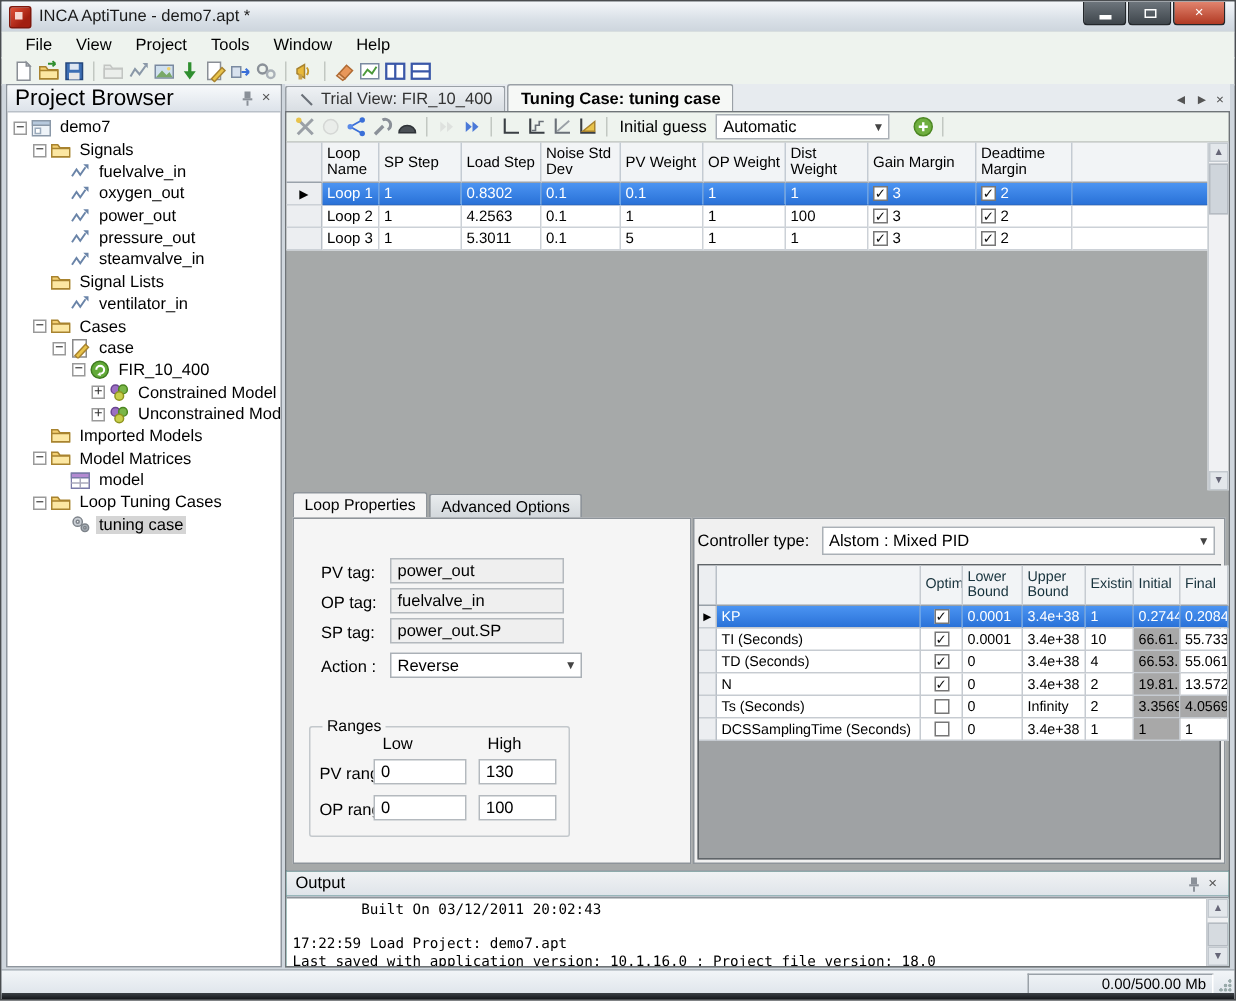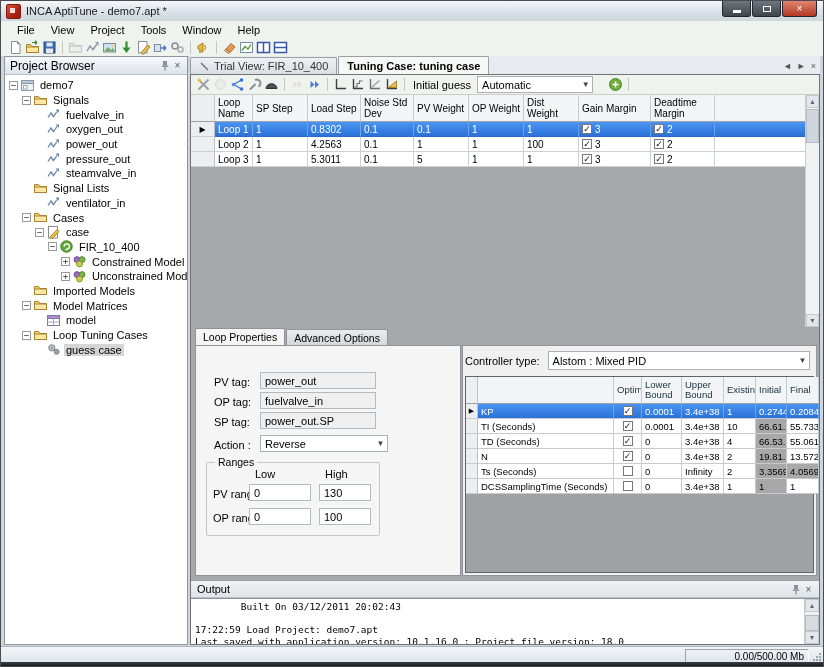--- a/index.html
+++ b/index.html
@@ -33,21 +33,21 @@
   .tbtn svg{display:block;}
   .tbtn.disabled{opacity:.45;filter:grayscale(1);}
   .tb-sep{width:1px;height:13px;background:#c2c8c2;margin:0 4px;}
   
   .main{position:absolute;left:0;top:55px;right:0;height:590px;background:#cfd6dd;}
   
   .pbrowser{position:absolute;left:3px;top:0;width:184px;height:589px;background:#fff;
     border:1px solid #8e959d;display:flex;flex-direction:column;box-sizing:border-box;}
   .pb-header{height:17px;background:linear-gradient(#f7f9fb,#dde3ea);border-bottom:1px solid #b9c0c8;
     display:flex;align-items:center;padding:0 3px 0 5px;}
-  .pb-title{flex:1;font-size:12px;}
+  .pb-title{flex:1;font-size:15px;}
   .mini-ico{width:13px;height:13px;display:flex;align-items:center;justify-content:center;color:#555;font-size:10px;}
   .pb-tree{flex:1;overflow:hidden;padding-top:3px;}
   .tree-row{height:14.7px;display:flex;align-items:center;white-space:nowrap;}
   .expander{width:9px;height:9px;box-sizing:border-box;border:1px solid #9a9a9a;background:#fff;
     font-size:9px;line-height:7px;text-align:center;color:#333;margin-right:3px;flex:none;font-family:"DejaVu Sans Mono",monospace;}
   .exp-spacer{width:12px;flex:none;}
   .tree-ico{width:14px;height:13px;margin-right:3px;flex:none;}
   .tree-label{font-size:11px;padding:0 2px;}
   .tree-row.selected .tree-label{background:#d5d5d5;}
   
@@ -439,21 +439,21 @@
             <span class="tree-label">Loop Tuning Cases</span>
           </div>
           <div class="tree-row selected" style="padding-left: 30px;">
             <span class="exp-spacer"></span>
             <span class="tree-ico"><svg width="13" height="13" viewBox="0 0 13 13">
                 <circle cx="4.8" cy="4.8" r="3.1" fill="#c9ced4" stroke="#7d838a"></circle>
                 <circle cx="4.8" cy="4.8" r="1" fill="#fff" stroke="#7d838a"></circle>
                 <circle cx="9.6" cy="8.8" r="2.5" fill="#aab1b8" stroke="#7d838a"></circle>
                 <circle cx="9.6" cy="8.8" r="0.8" fill="#fff" stroke="#7d838a"></circle>
               </svg></span>
-            <span class="tree-label">guess case</span>
+            <span class="tree-label">tuning case</span>
           </div>
         </div>
     </div>
 
     <div class="docarea">
       <div class="tabstrip" id="doc-tabs">
           <span class="doc-tab">
             <span class="tab-ico">
               <svg width="11" height="11" viewBox="0 0 11 11">
                 <path d="M2 2 L9 9" stroke="#6a7078" stroke-width="1.4"></path>
@@ -663,21 +663,21 @@
             <div class="fieldrow" style="left:18px;top:93px;">
               <span class="flabel">Action :</span>
             </div>
             <div class="fieldrow" style="left:64px;top:89px;">
               <span class="combo" style="width:122px;">
                 <span>Reverse</span>
                 <span class="arrow">▼</span>
               </span>
             </div>
 
-            <div class="fieldset" style="left:10px;top:116px;width:172px;height:72px;">
+            <div class="fieldset" style="left:10px;top:138px;width:172px;height:72px;">
               <span class="fs-legend">Ranges</span>
               <span class="flabel" style="position:absolute;left:48px;top:5px;">Low</span>
               <span class="flabel" style="position:absolute;left:118px;top:5px;">High</span>
               <span class="flabel" style="position:absolute;left:6px;top:25px;">PV range:</span>
               <span class="tbox white" style="position:absolute;left:42px;top:21px;width:62px;">0</span>
               <span class="tbox white" style="position:absolute;left:112px;top:21px;width:52px;">130</span>
               <span class="flabel" style="position:absolute;left:6px;top:49px;">OP range:</span>
               <span class="tbox white" style="position:absolute;left:42px;top:45px;width:62px;">0</span>
               <span class="tbox white" style="position:absolute;left:112px;top:45px;width:52px;">100</span>
             </div>

